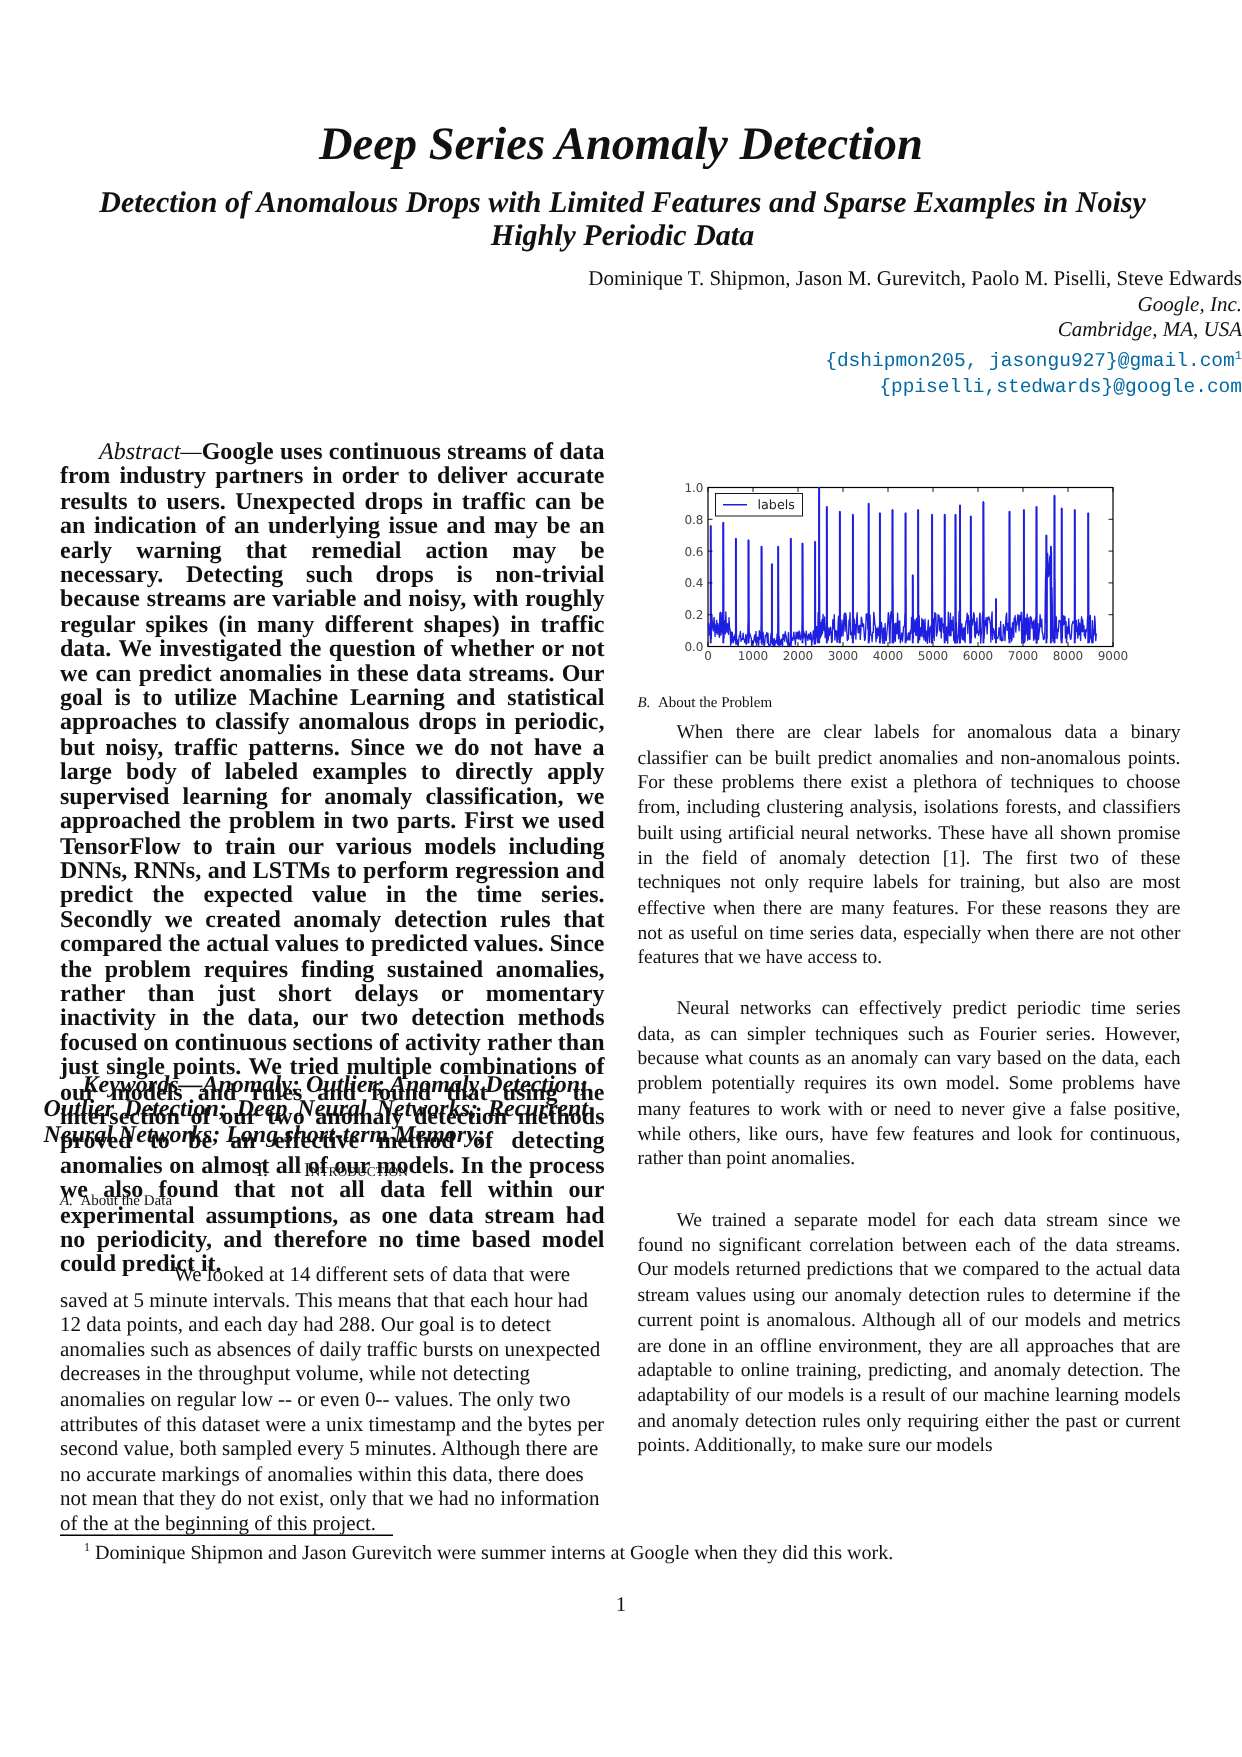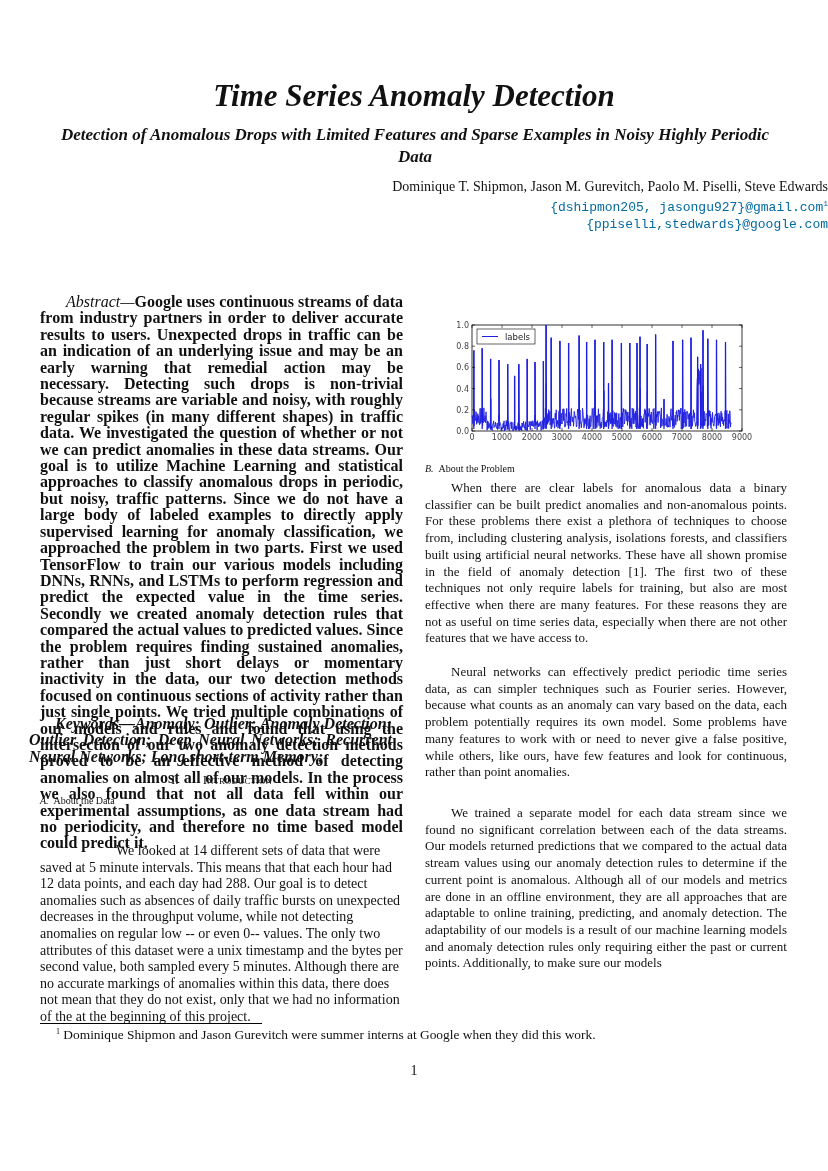--- a/index.html
+++ b/index.html
@@ -1,19 +1,19 @@
 <!DOCTYPE html>
 <html><head>
 <meta charset="utf-8">
 <style>
   html, body { margin:0; padding:0; background:#fff; }
   body { width:828px; height:1171px; position:relative; font-family:"Liberation Serif", serif; color:#111; overflow:hidden; }
   .abs { position:absolute; }
   #title { left:0; width:828px; top:78px; text-align:center; font-size:31px; font-weight:bold; font-style:italic; }
-  #subtitle { left:60px; width:710px; top:124px; text-align:center; font-size:17px; font-weight:bold; font-style:italic; line-height:22px; }
+  #subtitle { left:60px; width:710px; top:124px; text-align:center; font-size:20px; font-weight:bold; font-style:italic; line-height:22px; }
   #authors { left:0; width:828px; top:178px; text-align:right; font-size:14px; line-height:17px; }
   .it { font-style:italic; }
   .mono { font-family:"Liberation Mono", monospace; font-size:13px; color:#0369a1; }
   sup { font-size:8px; }
   .col { font-size:16px; line-height:16.4px; text-align:justify; }
   #abstract { left:40px; width:363px; top:294px; font-weight:bold; }
   #abstract .lead { font-style:italic; font-weight:normal; }
   .ind { text-indent:26px; }
   #keywords { left:29px; width:363px; top:716px; font-weight:bold; font-style:italic; }
   #sec1 { left:40px; width:363px; top:772px; text-align:center; font-size:13px; }
@@ -28,24 +28,26 @@
   #pB1 { top:480px; }
   #pB2 { top:644px;margin-top:20px; }
   #pB3 { top:805px; }
   #fnrule { left:40px; top:1023px; width:222px; height:1px; background:#000; }
   #footnote { left:40px; top:1027px; font-size:13.4px;margin-left:16px; }
   #pagenum { left:0; width:828px; top:1063px; text-align:center; font-size:14px; }
 </style>
 </head>
 <body>
 
-<div class="abs" id="title">Time Series Anomaly Detection</div>
+<div class="abs" id="title">Deep Series Anomaly Detection</div>
 <div class="abs" id="subtitle">Detection of Anomalous Drops with Limited Features and Sparse Examples in Noisy Highly Periodic Data</div>
 <div class="abs" id="authors">
   <div>Dominique T. Shipmon, Jason M. Gurevitch, Paolo M. Piselli, Steve Edwards</div>
+  <div class="it">Google, Inc.</div>
+  <div class="it">Cambridge, MA, USA</div>
   <div class="mono"><span>{dshipmon205, jasongu927}@gmail.com</span><sup>1</sup></div>
   <div class="mono">{ppiselli,stedwards}@google.com</div>
 </div>
 
 <div class="abs col ind" id="abstract"><span class="lead">Abstract—</span><span>Google uses continuous streams of data from industry partners in order to deliver accurate results to users. Unexpected drops in traffic can be an indication of an underlying issue and may be an early warning that remedial action may be necessary. Detecting such drops is non-trivial because streams are variable and noisy, with roughly regular spikes (in many different shapes) in traffic data. We investigated the question of whether or not we can predict anomalies in these data streams. Our goal is to utilize Machine Learning and statistical approaches to classify anomalous drops in periodic, but noisy, traffic patterns. Since we do not have a large body of labeled examples to directly apply supervised learning for anomaly classification, we approached the problem in two parts. First we used TensorFlow to train our various models including DNNs, RNNs, and LSTMs to perform regression and predict the expected value in the time series. Secondly we created anomaly detection rules that compared the actual values to predicted values. Since the problem requires finding sustained anomalies, rather than just short delays or momentary inactivity in the data, our two detection methods focused on continuous sections of activity rather than just single points. We tried multiple combinations of our models and rules and found that using the intersection of our two anomaly detection methods proved to be an effective method of detecting anomalies on almost all of our models. In the process we also found that not all data fell within our experimental assumptions, as one data stream had no periodicity, and therefore no time based model could predict it.</span></div>
 
 <div class="abs col ind" id="keywords">Keywords—Anomaly; Outlier; Anomaly Detection; Outlier Detection; Deep Neural Networks; Recurrent Neural Networks; Long short-term Memory;</div>
 
 <div class="abs" id="sec1"><span>I.</span><span class="sc">Introduction</span></div>
 

